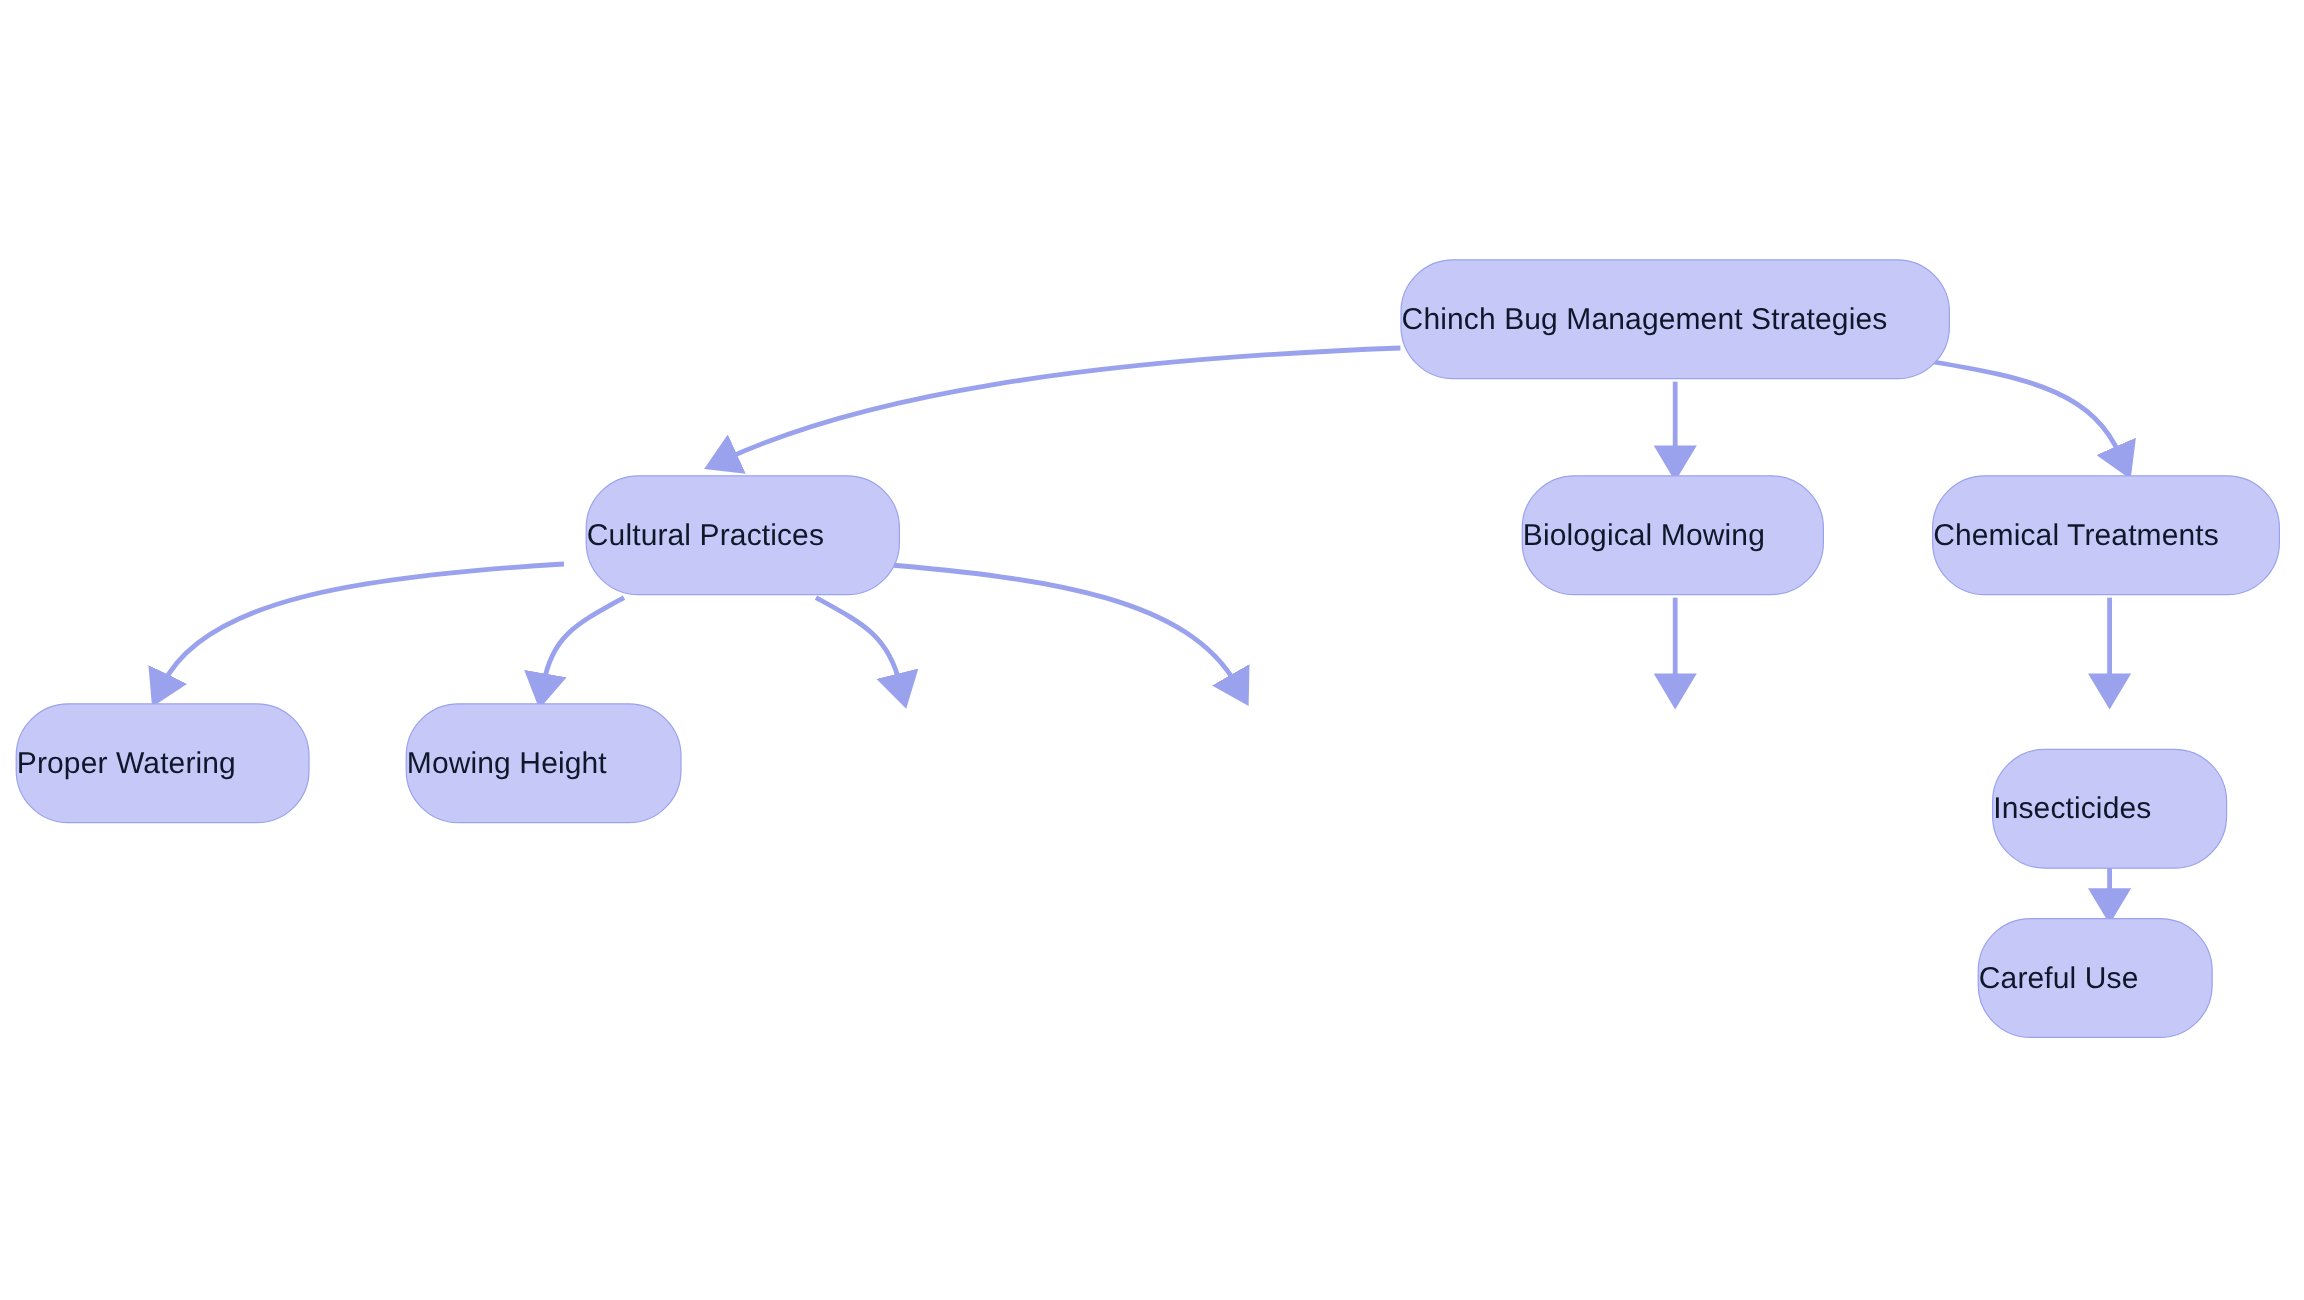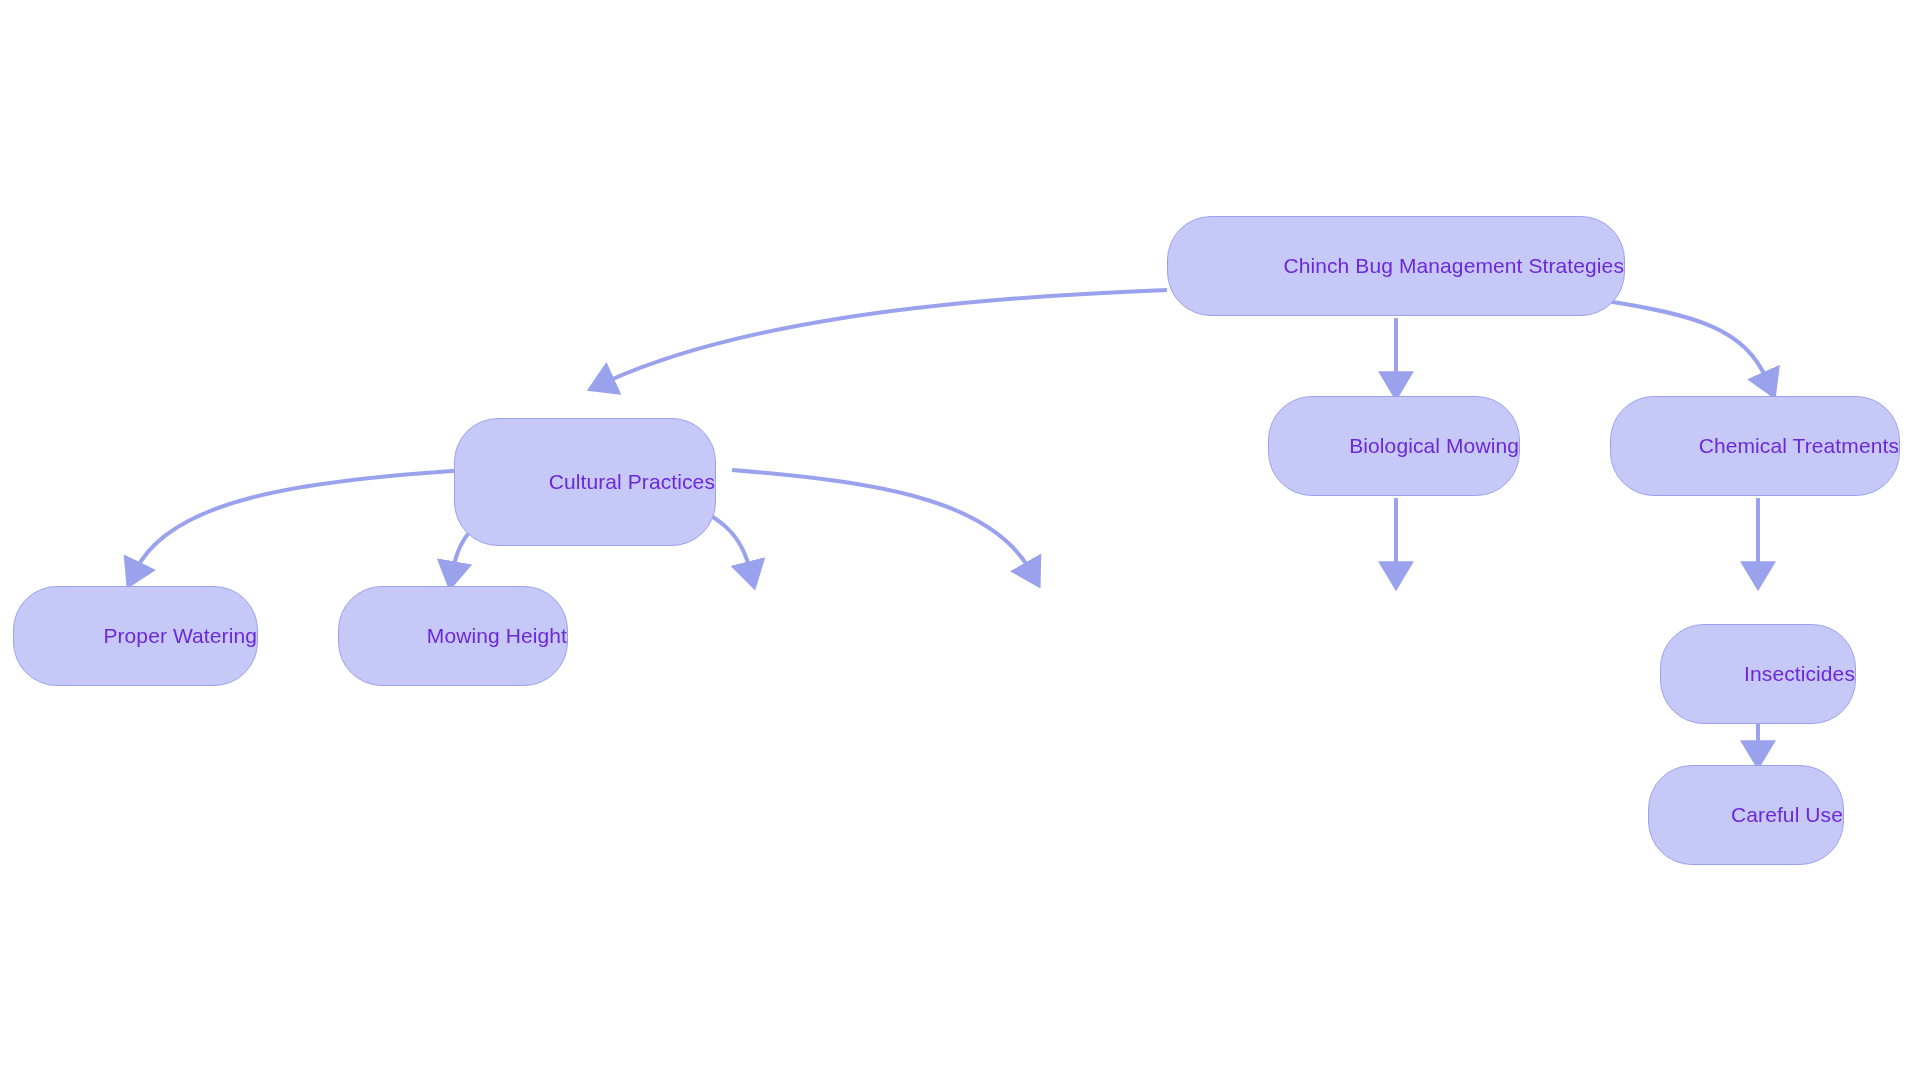--- a/index.html
+++ b/index.html
@@ -23,26 +23,26 @@
     top: 0;
     width: 1920px;
     height: 1083px;
     pointer-events: none;
   }
   .node {
     position: absolute;
     box-sizing: border-box;
     display: flex;
     align-items: center;
-    justify-content: flex-end;
+    justify-content: flex-start;
     background: #c6c9f8;
     border: 1.5px solid #9aa2ee;
     border-radius: 44px;
-    color: #6d28d9;
-    font-size: 21px;
+    color: #0f172a;
+    font-size: 25px;
     font-weight: 400;
     letter-spacing: 0.1px;
     white-space: nowrap;
     text-align: center;
   }
   .node-label {
     pointer-events: none;
   }
 </style>
 </head>
@@ -70,21 +70,21 @@
       <path d="M 1396,498 L 1396,570"></path>
       <path d="M 1758,498 L 1758,570"></path>
       <path d="M 1758,688 L 1758,749"></path>
     </g>
   </svg>
 
   <div class="node" style="left:1167px; top:216px; width:458px; height:100px;">
     <span class="node-label">Chinch Bug Management Strategies</span>
   </div>
 
-  <div class="node" style="left:454px; top:396px; width:262px; height:128px;margin-top:22px;">
+  <div class="node" style="left:488px; top:396px; width:262px; height:100px;">
     <span class="node-label">Cultural Practices</span>
   </div>
 
   <div class="node" style="left:1268px; top:396px; width:252px; height:100px;">
     <span class="node-label">Biological Mowing</span>
   </div>
 
   <div class="node" style="left:13px; top:586px; width:245px; height:100px;">
     <span class="node-label">Proper Watering</span>
   </div>

